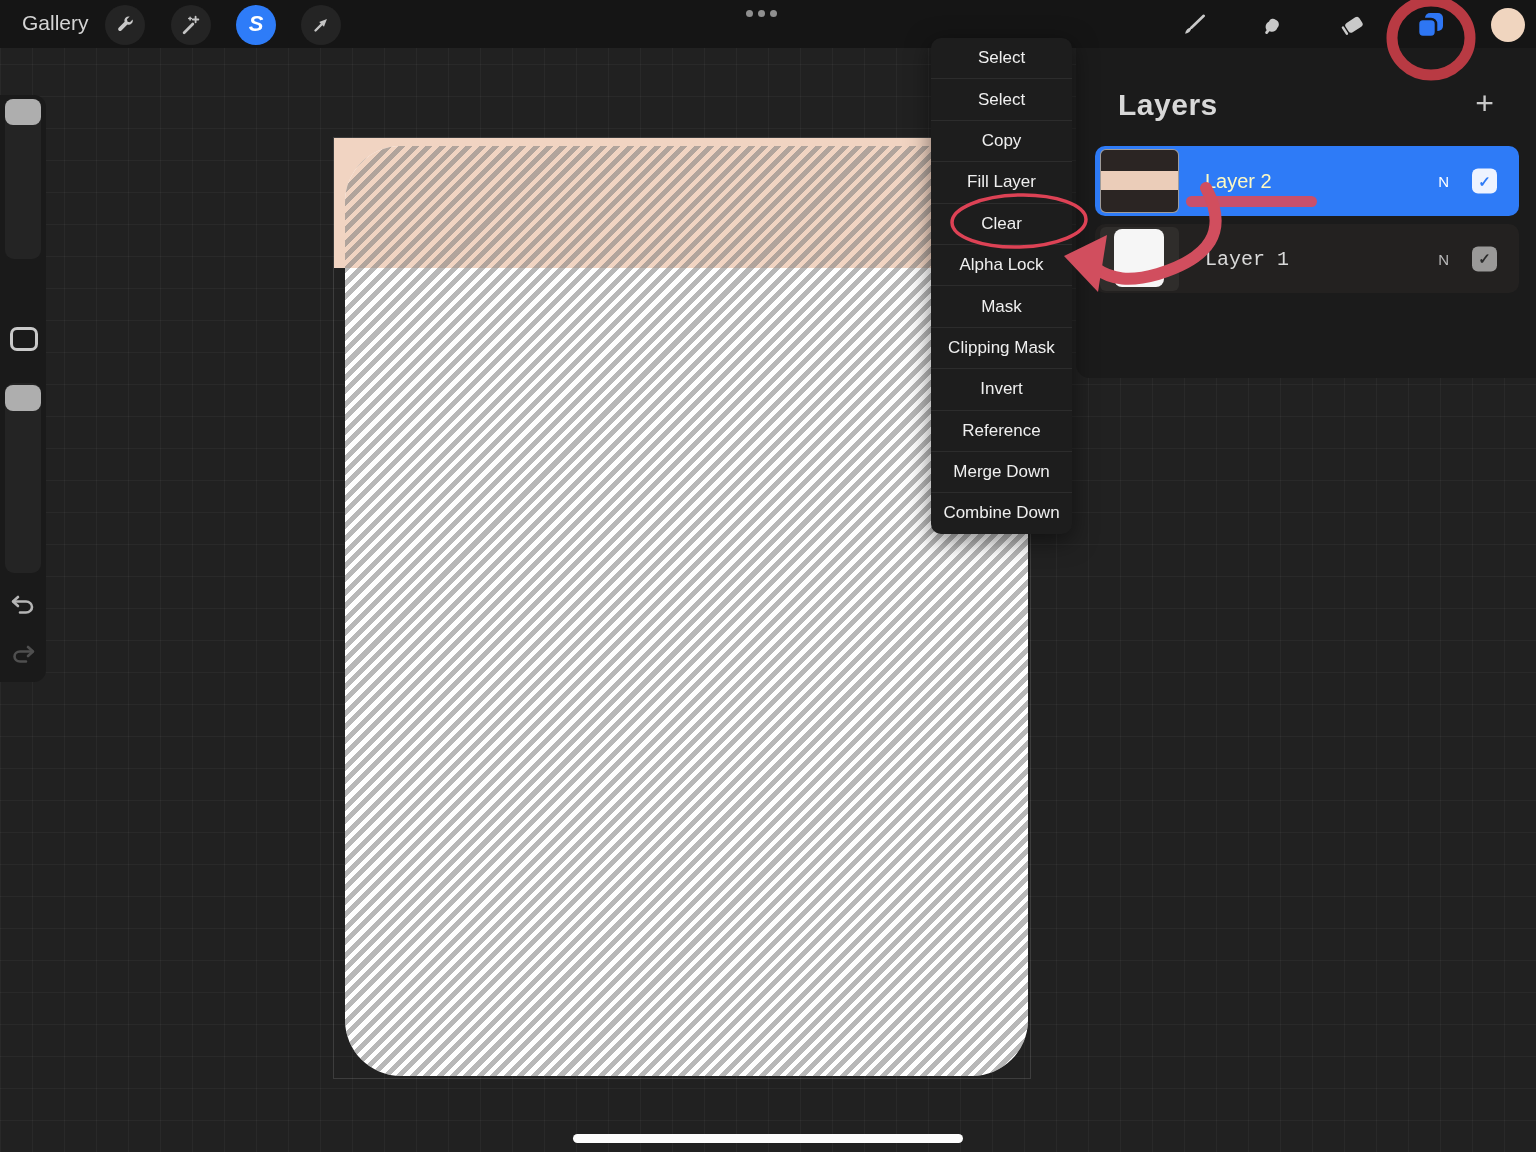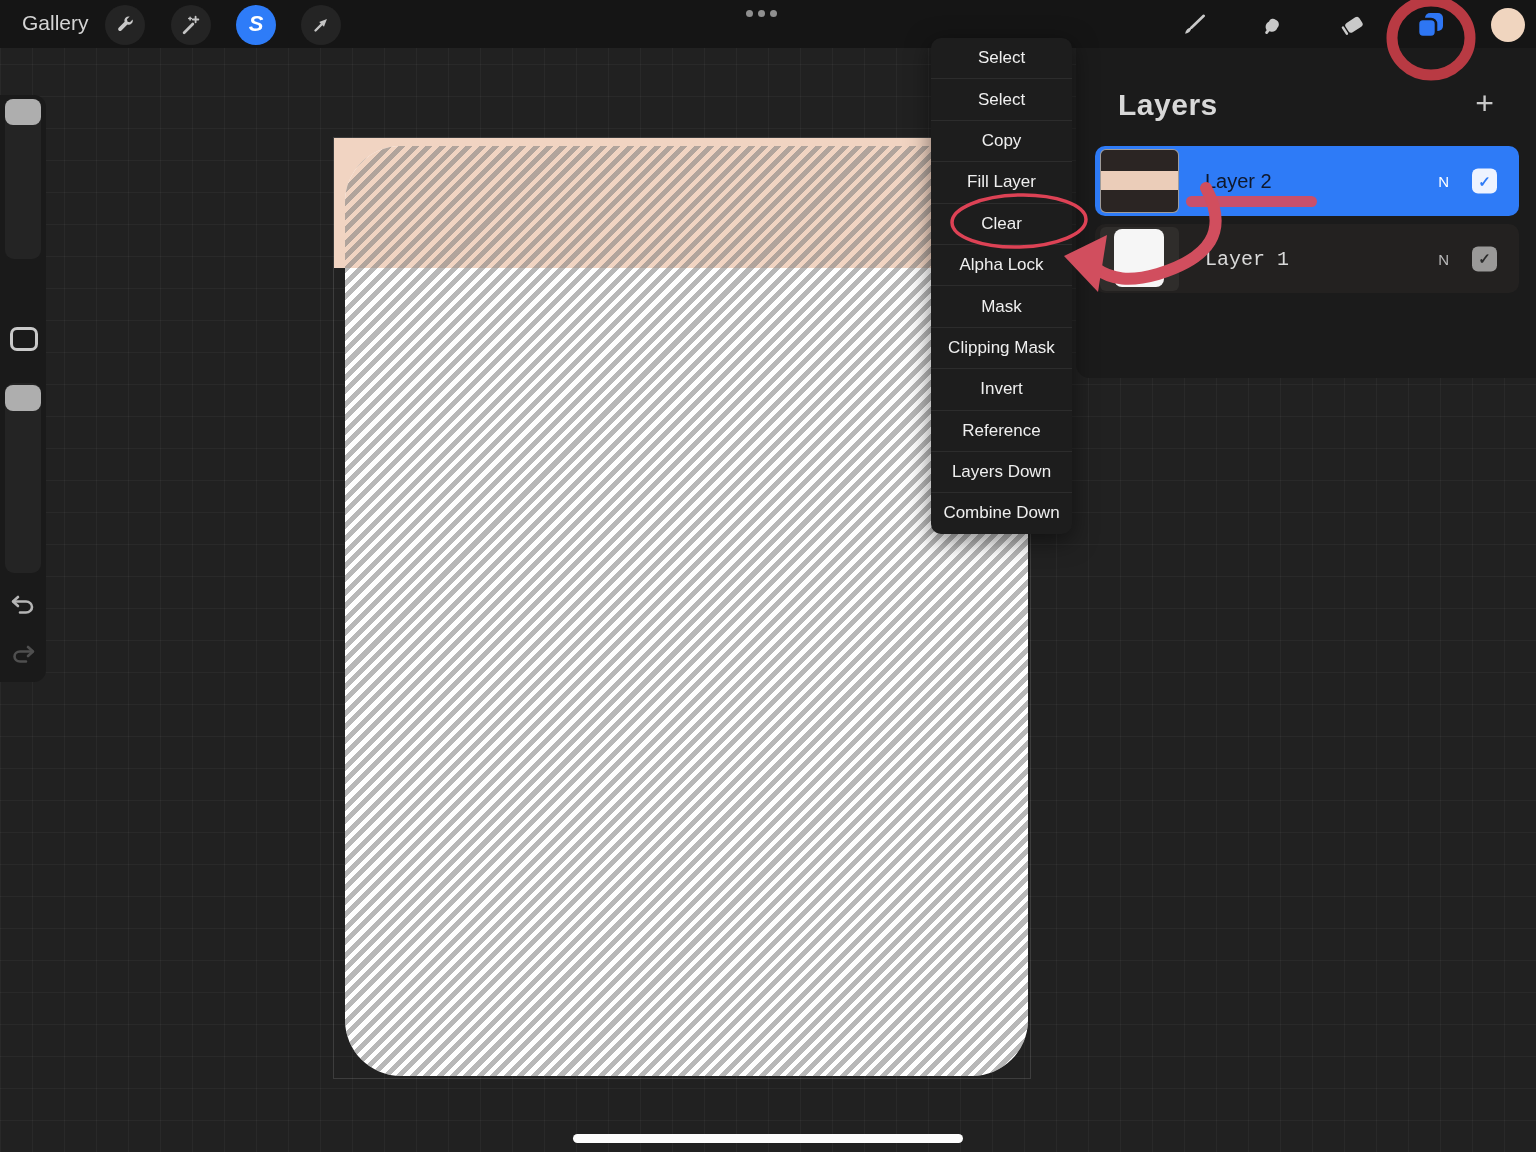--- a/index.html
+++ b/index.html
@@ -175,33 +175,33 @@
     <div class="menu-item">Select</div>
     <div class="menu-item">Select</div>
     <div class="menu-item">Copy</div>
     <div class="menu-item">Fill Layer</div>
     <div class="menu-item">Clear</div>
     <div class="menu-item">Alpha Lock</div>
     <div class="menu-item">Mask</div>
     <div class="menu-item">Clipping Mask</div>
     <div class="menu-item">Invert</div>
     <div class="menu-item">Reference</div>
-    <div class="menu-item">Layers Down</div>
+    <div class="menu-item">Merge Down</div>
     <div class="menu-item">Combine Down</div>
   </div>
 
   <div class="layers-panel">
     <div class="panel-title">Layers</div>
     <div class="add-layer">+</div>
 
     <div class="layer-row row-selected" style="top:98px;height:70px;">
       <div class="layer-thumb thumb-layer2">
           <div class="band"></div>
         </div>
-      <div class="layer-name" style="color:#0f172a;">Layer 2</div>
+      <div class="layer-name" style="color:#fef9c3;">Layer 2</div>
       <div class="blend-badge" style="color:#ffffff;">N</div>
       <div class="checkbox cb-blue">✓</div>
     </div>
 
     <div class="layer-row" style="top:176px;height:69px;">
       <div class="layer-thumb thumb-layer1">
           <div class="whiterect"></div>
         </div>
       <div class="layer-name" style="color:#d9d9d9;font-family:Liberation Mono, monospace;">Layer 1</div>
       <div class="blend-badge" style="color:#b9b9b9;">N</div>

